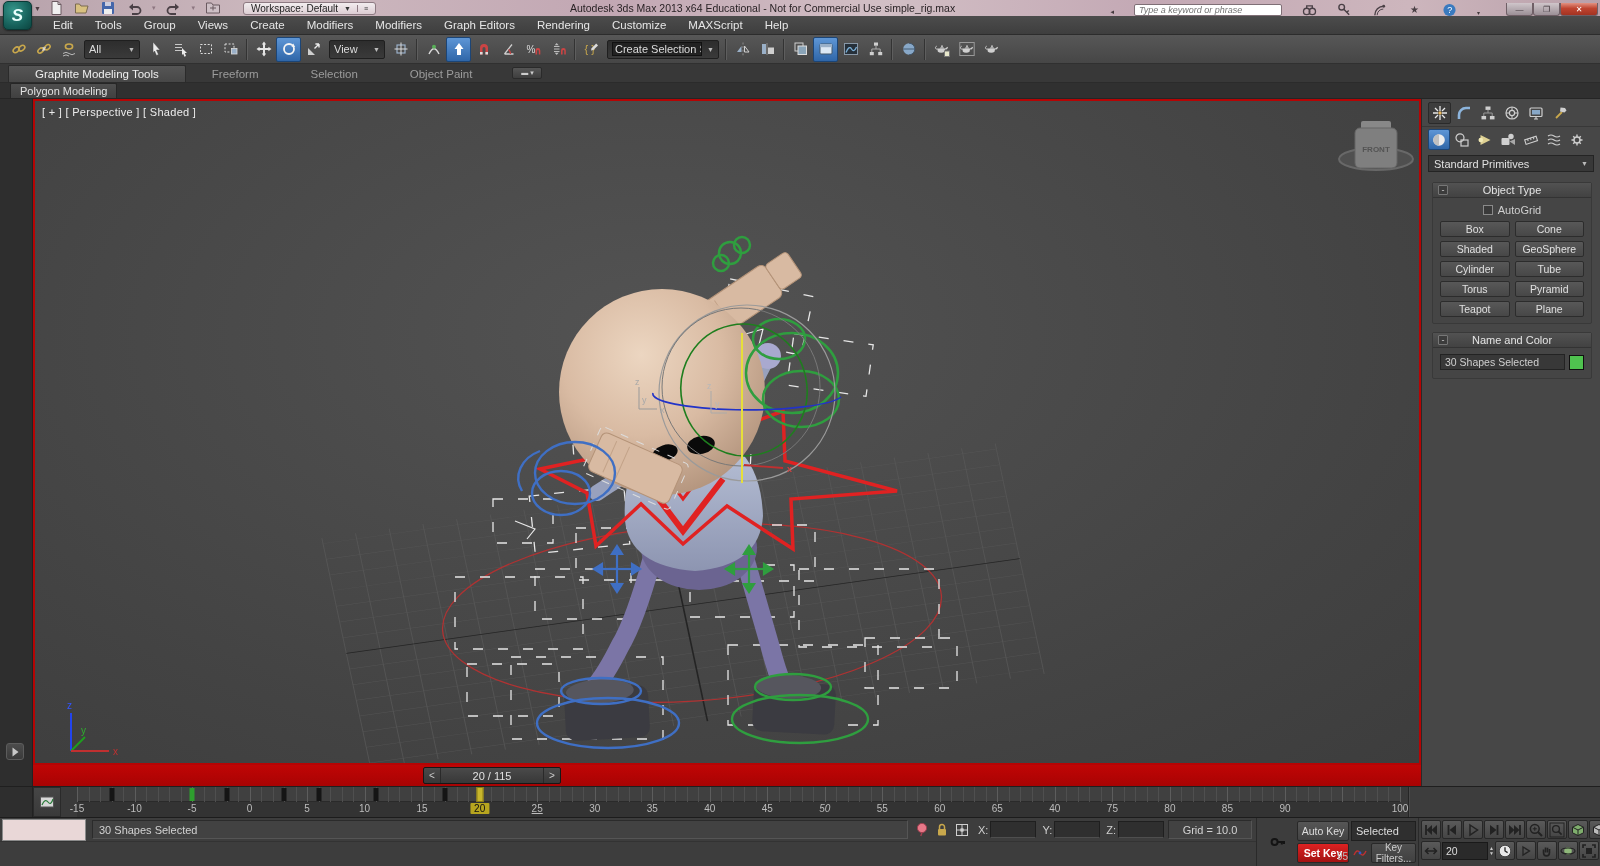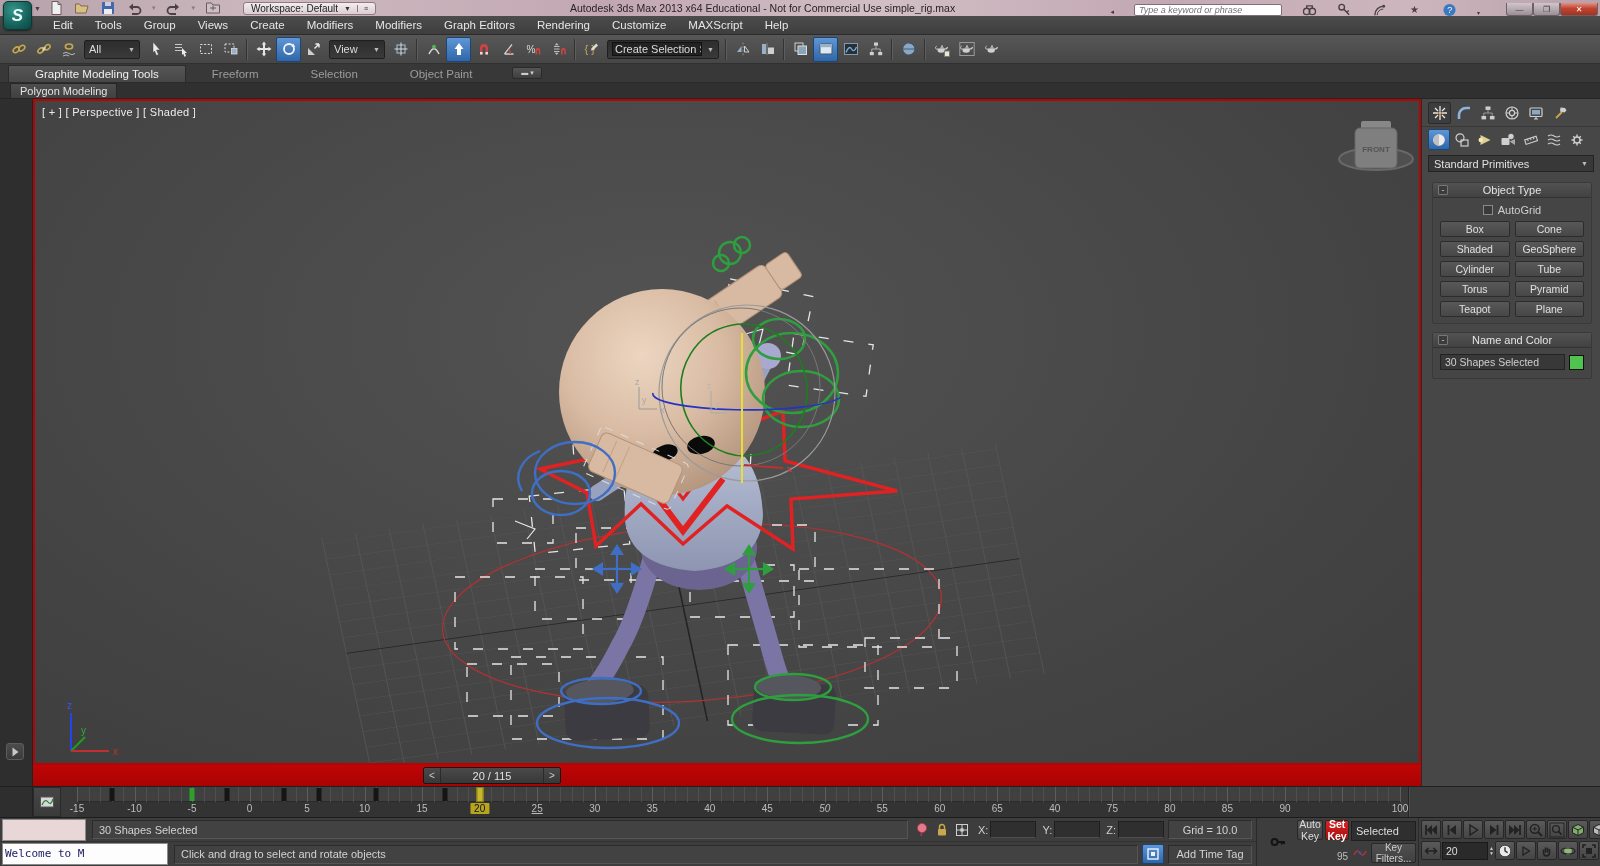--- a/index.html
+++ b/index.html
@@ -97,21 +97,21 @@
     display:flex;align-items:center;padding:0 6px;color:#d2d2d2}
   .grow{flex:1;margin:0 4px}
   .sico{width:20px;height:20px;display:flex;align-items:center;justify-content:center;flex:none}
   .sico.blue{background:linear-gradient(#5e96d6,#2f66a8);border:1px solid #1c4576;border-radius:2px;width:22px;height:20px}
   .coord-lbl{color:#cfcfcf;margin:0 2px 0 6px}
   .coord-in{width:46px;height:17px;background:#2f2f2f;border:1px solid #1f1f1f;border-bottom-color:#4e4e4e;color:#ddd;
     font-family:"Liberation Sans",sans-serif;font-size:10px;padding:0 3px}
   .gridbox{width:84px;justify-content:center;margin:0 4px}
   .sb-anim{width:162px;display:flex;align-items:stretch;border-left:1px solid #2a2a2a;padding:2px 2px}
   .bigkey{width:38px;display:flex;align-items:center;justify-content:center}
-  .ak-col{width:52px;display:flex;flex-direction:row;gap:2px;justify-content:center}
+  .ak-col{width:52px;display:flex;flex-direction:column;gap:2px;justify-content:center}
   .abtn{height:20px;background:linear-gradient(#565656,#434343);border:1px solid #282828;border-radius:2px;
     display:flex;align-items:center;justify-content:center;color:#ddd;font-size:10.5px}
   .abtn.red{background:linear-gradient(#d22,#a31111);color:#fff;font-weight:bold}
   .kf-col{flex:1;display:flex;flex-direction:column;gap:2px;justify-content:center;margin-left:2px}
   .seldrop{height:20px;background:#2f2f2f;border:1px solid #1f1f1f;display:flex;align-items:center;padding:0 4px;color:#ddd}
   .kf-row{display:flex;align-items:center;gap:2px}
   .kfbtn{flex:1;height:20px;background:linear-gradient(#505050,#404040);border:1px solid #282828;border-radius:2px;
     display:flex;align-items:center;justify-content:center;color:#ccc;font-size:10px}
   .sb-play{width:182px;border-left:1px solid #2a2a2a;display:flex;flex-direction:column;padding:2px 2px;gap:2px}
   .pr{display:flex;gap:1px;align-items:center}
@@ -989,31 +989,20 @@
           </svg>
         </span>
       <span class="coord-lbl">X:</span>
       <input class="coord-in" style="">
       <span class="coord-lbl">Y:</span>
       <input class="coord-in" style="">
       <span class="coord-lbl">Z:</span>
       <input class="coord-in" style="">
       <div class="sfield gridbox">Grid = 10.0</div>
     </div>
-    <div class="sb-row" style="border-bottom:none">
-      <div class="listener-white">Welcome to M</div>
-      <div class="sfield grow">Click and drag to select and rotate objects</div>
-      <span class="sico blue">
-          <svg viewBox="0 0 16 16" width="16" height="16">
-            <rect x="3" y="3" width="10" height="10" fill="none" stroke="#eaf2fa" stroke-width="1.4"></rect>
-            <rect x="6" y="6" width="4" height="4" fill="#eaf2fa"></rect>
-          </svg>
-        </span>
-      <div class="sfield gridbox">Add Time Tag</div>
-    </div>
   </div>
 
   <div class="sb-anim">
     <span class="bigkey">
         <svg viewBox="0 0 16 16" width="16" height="16">
           <circle cx="4.6" cy="8" r="3" fill="none" stroke="#141414" stroke-width="2"></circle>
           <path d="M7.6 8 H15 M11.8 8 v2.6 M14 8 v2" stroke="#141414" stroke-width="2" fill="none"></path>
         </svg>
       </span>
     <div class="ak-col">

